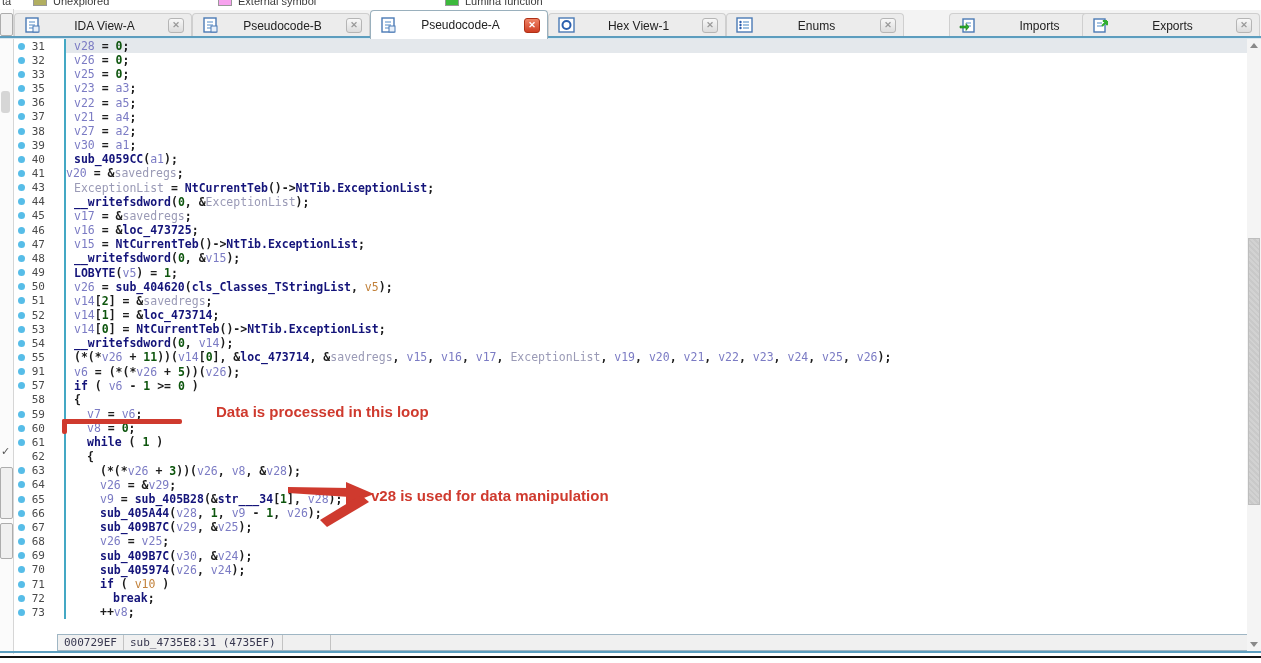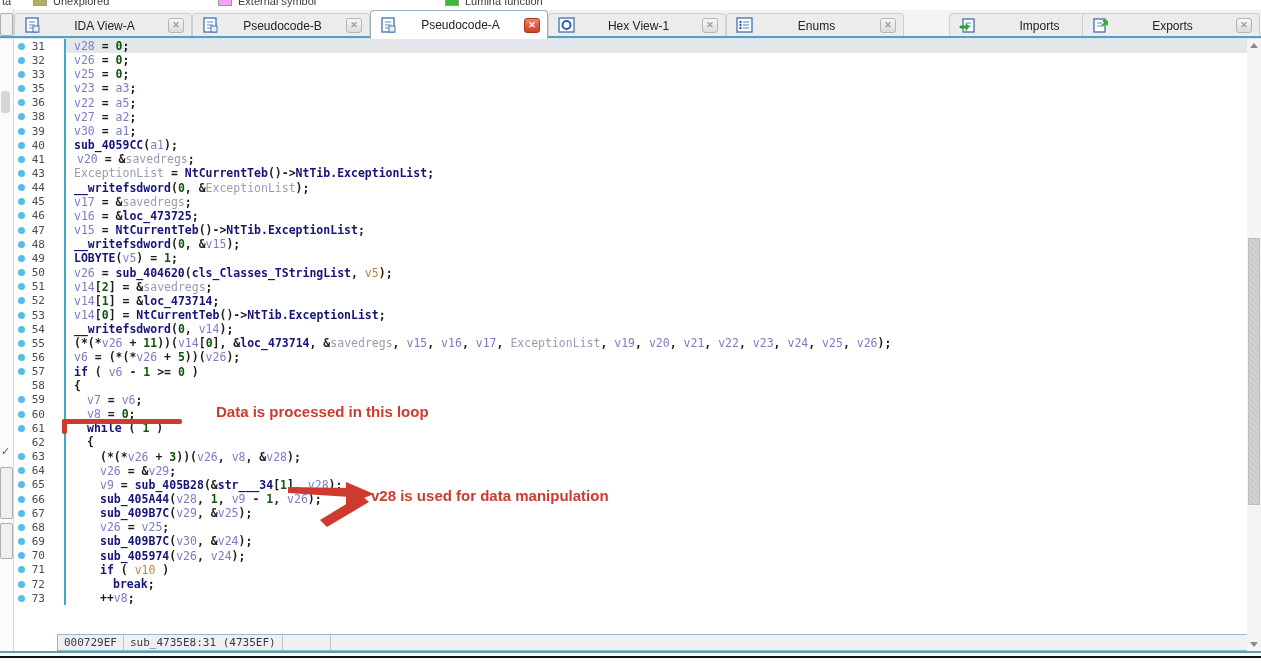--- a/index.html
+++ b/index.html
@@ -209,20 +209,27 @@
       <span class="dotcell">
         <span class="dot" style="background: rgb(87, 189, 232);"></span>
       </span>
       <span class="numcell">36</span>
       <span class="codecell" style="padding-left: 8px;"><span style="color: rgb(123, 123, 196);">v22</span><span class="tk-b" style="color: rgb(28, 28, 28);"> = </span><span style="color: rgb(123, 123, 196);">a5</span><span class="tk-b" style="color: rgb(28, 28, 28);">;</span></span>
     </div>
     <div class="row">
       <span class="dotcell">
         <span class="dot" style="background: rgb(87, 189, 232);"></span>
       </span>
+      <span class="numcell">37</span>
+      <span class="codecell" style="padding-left: 8px;"><span style="color: rgb(123, 123, 196);">v21</span><span class="tk-b" style="color: rgb(28, 28, 28);"> = </span><span style="color: rgb(123, 123, 196);">a4</span><span class="tk-b" style="color: rgb(28, 28, 28);">;</span></span>
+    </div>
+    <div class="row">
+      <span class="dotcell">
+        <span class="dot" style="background: rgb(87, 189, 232);"></span>
+      </span>
       <span class="numcell">38</span>
       <span class="codecell" style="padding-left: 8px;"><span style="color: rgb(123, 123, 196);">v27</span><span class="tk-b" style="color: rgb(28, 28, 28);"> = </span><span style="color: rgb(123, 123, 196);">a2</span><span class="tk-b" style="color: rgb(28, 28, 28);">;</span></span>
     </div>
     <div class="row">
       <span class="dotcell">
         <span class="dot" style="background: rgb(87, 189, 232);"></span>
       </span>
       <span class="numcell">39</span>
       <span class="codecell" style="padding-left: 8px;"><span style="color: rgb(123, 123, 196);">v30</span><span class="tk-b" style="color: rgb(28, 28, 28);"> = </span><span style="color: rgb(123, 123, 196);">a1</span><span class="tk-b" style="color: rgb(28, 28, 28);">;</span></span>
     </div>
@@ -231,21 +238,21 @@
         <span class="dot" style="background: rgb(87, 189, 232);"></span>
       </span>
       <span class="numcell">40</span>
       <span class="codecell" style="padding-left: 8px;"><span class="tk-b" style="color: rgb(20, 20, 122);">sub_4059CC</span><span class="tk-b" style="color: rgb(28, 28, 28);">(</span><span style="color: rgb(123, 123, 196);">a1</span><span class="tk-b" style="color: rgb(28, 28, 28);">);</span></span>
     </div>
     <div class="row">
       <span class="dotcell">
         <span class="dot" style="background: rgb(87, 189, 232);"></span>
       </span>
       <span class="numcell">41</span>
-      <span class="codecell" style="padding-left: 11px;"><span style="color: rgb(123, 123, 196);">v20</span><span class="tk-b" style="color: rgb(28, 28, 28);"> = &amp;</span><span style="color: rgb(154, 154, 182);">savedregs</span><span class="tk-b" style="color: rgb(28, 28, 28);">;</span></span>
+      <span class="codecell" style="padding-left: 0;"><span style="color: rgb(123, 123, 196);">v20</span><span class="tk-b" style="color: rgb(28, 28, 28);"> = &amp;</span><span style="color: rgb(154, 154, 182);">savedregs</span><span class="tk-b" style="color: rgb(28, 28, 28);">;</span></span>
     </div>
     <div class="row">
       <span class="dotcell">
         <span class="dot" style="background: rgb(87, 189, 232);"></span>
       </span>
       <span class="numcell">43</span>
       <span class="codecell" style="padding-left: 8px;"><span style="color: rgb(154, 154, 182);">ExceptionList</span><span class="tk-b" style="color: rgb(28, 28, 28);"> = </span><span class="tk-b" style="color: rgb(20, 20, 122);">NtCurrentTeb</span><span class="tk-b" style="color: rgb(28, 28, 28);">()-&gt;</span><span class="tk-b" style="color: rgb(20, 20, 122);">NtTib.ExceptionList</span><span class="tk-b" style="color: rgb(28, 28, 28);">;</span></span>
     </div>
     <div class="row">
       <span class="dotcell">
@@ -328,21 +335,21 @@
       <span class="dotcell">
         <span class="dot" style="background: rgb(87, 189, 232);"></span>
       </span>
       <span class="numcell">55</span>
       <span class="codecell" style="padding-left: 8px;"><span class="tk-b" style="color: rgb(28, 28, 28);">(*(*</span><span style="color: rgb(123, 123, 196);">v26</span><span class="tk-b" style="color: rgb(28, 28, 28);"> + </span><span class="tk-b" style="color: rgb(13, 85, 13);">11</span><span class="tk-b" style="color: rgb(28, 28, 28);">))(</span><span style="color: rgb(123, 123, 196);">v14</span><span class="tk-b" style="color: rgb(28, 28, 28);">[</span><span class="tk-b" style="color: rgb(13, 85, 13);">0</span><span class="tk-b" style="color: rgb(28, 28, 28);">], &amp;</span><span class="tk-b" style="color: rgb(20, 20, 122);">loc_473714</span><span class="tk-b" style="color: rgb(28, 28, 28);">, &amp;</span><span style="color: rgb(154, 154, 182);">savedregs</span><span class="tk-b" style="color: rgb(28, 28, 28);">, </span><span style="color: rgb(123, 123, 196);">v15</span><span class="tk-b" style="color: rgb(28, 28, 28);">, </span><span style="color: rgb(123, 123, 196);">v16</span><span class="tk-b" style="color: rgb(28, 28, 28);">, </span><span style="color: rgb(123, 123, 196);">v17</span><span class="tk-b" style="color: rgb(28, 28, 28);">, </span><span style="color: rgb(154, 154, 182);">ExceptionList</span><span class="tk-b" style="color: rgb(28, 28, 28);">, </span><span style="color: rgb(123, 123, 196);">v19</span><span class="tk-b" style="color: rgb(28, 28, 28);">, </span><span style="color: rgb(123, 123, 196);">v20</span><span class="tk-b" style="color: rgb(28, 28, 28);">, </span><span style="color: rgb(123, 123, 196);">v21</span><span class="tk-b" style="color: rgb(28, 28, 28);">, </span><span style="color: rgb(123, 123, 196);">v22</span><span class="tk-b" style="color: rgb(28, 28, 28);">, </span><span style="color: rgb(123, 123, 196);">v23</span><span class="tk-b" style="color: rgb(28, 28, 28);">, </span><span style="color: rgb(123, 123, 196);">v24</span><span class="tk-b" style="color: rgb(28, 28, 28);">, </span><span style="color: rgb(123, 123, 196);">v25</span><span class="tk-b" style="color: rgb(28, 28, 28);">, </span><span style="color: rgb(123, 123, 196);">v26</span><span class="tk-b" style="color: rgb(28, 28, 28);">);</span></span>
     </div>
     <div class="row">
       <span class="dotcell">
         <span class="dot" style="background: rgb(87, 189, 232);"></span>
       </span>
-      <span class="numcell">56</span>
+      <span class="numcell">91</span>
       <span class="codecell" style="padding-left: 8px;"><span style="color: rgb(123, 123, 196);">v6</span><span class="tk-b" style="color: rgb(28, 28, 28);"> = (*(*</span><span style="color: rgb(123, 123, 196);">v26</span><span class="tk-b" style="color: rgb(28, 28, 28);"> + </span><span class="tk-b" style="color: rgb(13, 85, 13);">5</span><span class="tk-b" style="color: rgb(28, 28, 28);">))(</span><span style="color: rgb(123, 123, 196);">v26</span><span class="tk-b" style="color: rgb(28, 28, 28);">);</span></span>
     </div>
     <div class="row">
       <span class="dotcell">
         <span class="dot" style="background: rgb(87, 189, 232);"></span>
       </span>
       <span class="numcell">57</span>
       <span class="codecell" style="padding-left: 8px;"><span class="tk-b" style="color: rgb(20, 20, 122);">if</span><span class="tk-b" style="color: rgb(28, 28, 28);"> ( </span><span style="color: rgb(123, 123, 196);">v6</span><span class="tk-b" style="color: rgb(28, 28, 28);"> - </span><span class="tk-b" style="color: rgb(13, 85, 13);">1</span><span class="tk-b" style="color: rgb(28, 28, 28);"> &gt;= </span><span class="tk-b" style="color: rgb(13, 85, 13);">0</span><span class="tk-b" style="color: rgb(28, 28, 28);"> )</span></span>
     </div>
     <div class="row">

